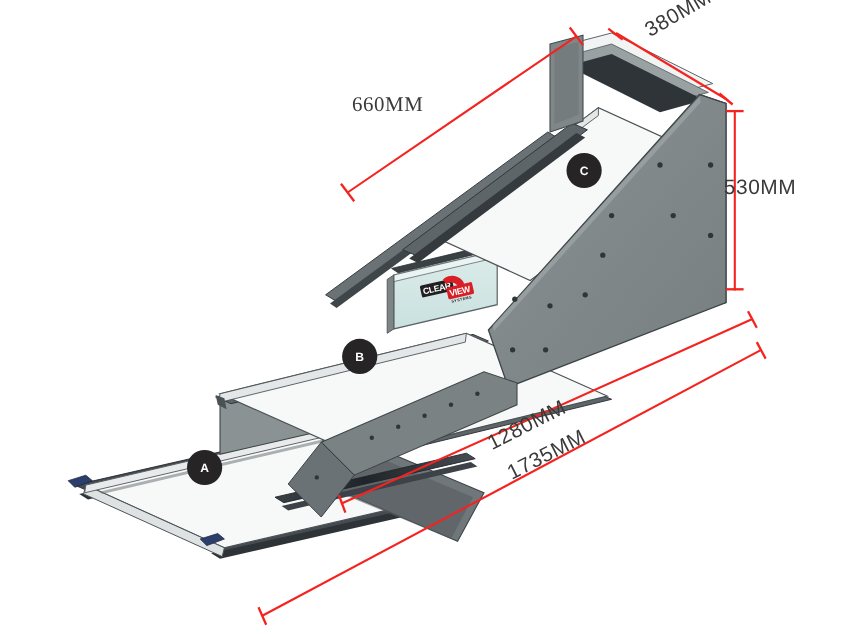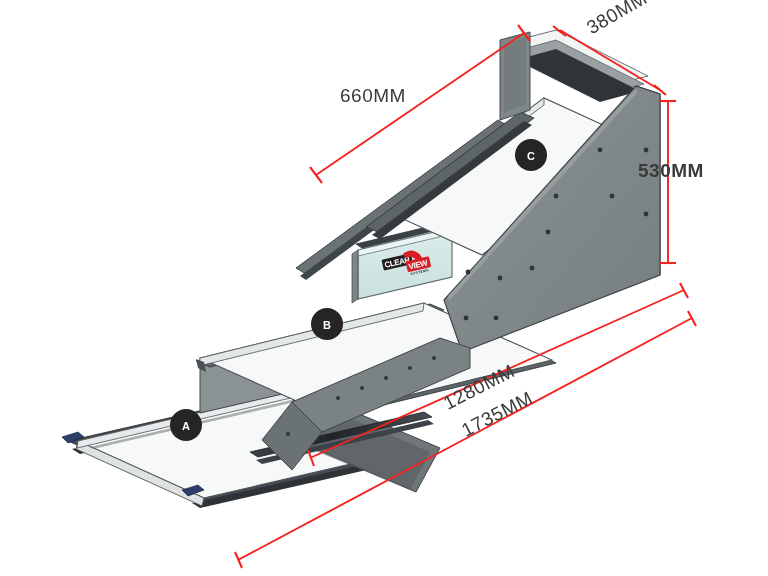--- a/index.html
+++ b/index.html
@@ -204,25 +204,25 @@
       <text x="2" y="10.5" font-family="'Liberation Sans', sans-serif" font-size="8" font-weight="bold" fill="#ffffff" letter-spacing="-0.4">CLEAR</text>
       <path d="M 22,1 a 12 12 0 0 1 18,8 l -6,2 a 7 7 0 0 0 -10,-5 z" fill="#d81f26"></path>
       <rect x="23" y="9" width="24" height="11" rx="1.5" fill="#d81f26"></rect>
       <text x="25" y="17.5" font-family="'Liberation Sans', sans-serif" font-size="8" font-weight="bold" fill="#ffffff" letter-spacing="-0.4">VIEW</text>
       <text x="25" y="23.5" font-family="'Liberation Sans', sans-serif" font-size="3.4" font-weight="bold" fill="#231f20" letter-spacing="0.4">SYSTEMS</text>
     </g>
 
   </svg>
 
   
-  <div class="dim-label" style="left:340px; top:85px;">660MM</div>
+  <div class="dim-label" style="left:320px; top:85px;font-family:Liberation Serif, serif;">660MM</div>
 
   <div class="dim-label" style="left:583px; top:20px; transform:rotate(-30deg); transform-origin:left top;">380MM</div>
 
-  <div class="dim-label" style="left:638px; top:160px;font-weight:bold;">530MM</div>
+  <div class="dim-label" style="left:658px; top:160px;">530MM</div>
 
   <div class="dim-label" style="left:440px; top:395px; transform:rotate(-27deg); transform-origin:left top;">1280MM</div>
 
   <div class="dim-label" style="left:458px; top:422px; transform:rotate(-27deg); transform-origin:left top;">1735MM</div>
 
   
   <div class="tag-label" style="left:186px; top:426px;">A</div>
   <div class="tag-label" style="left:327px; top:325px;">B</div>
   <div class="tag-label" style="left:531px; top:156px;">C</div>
 

